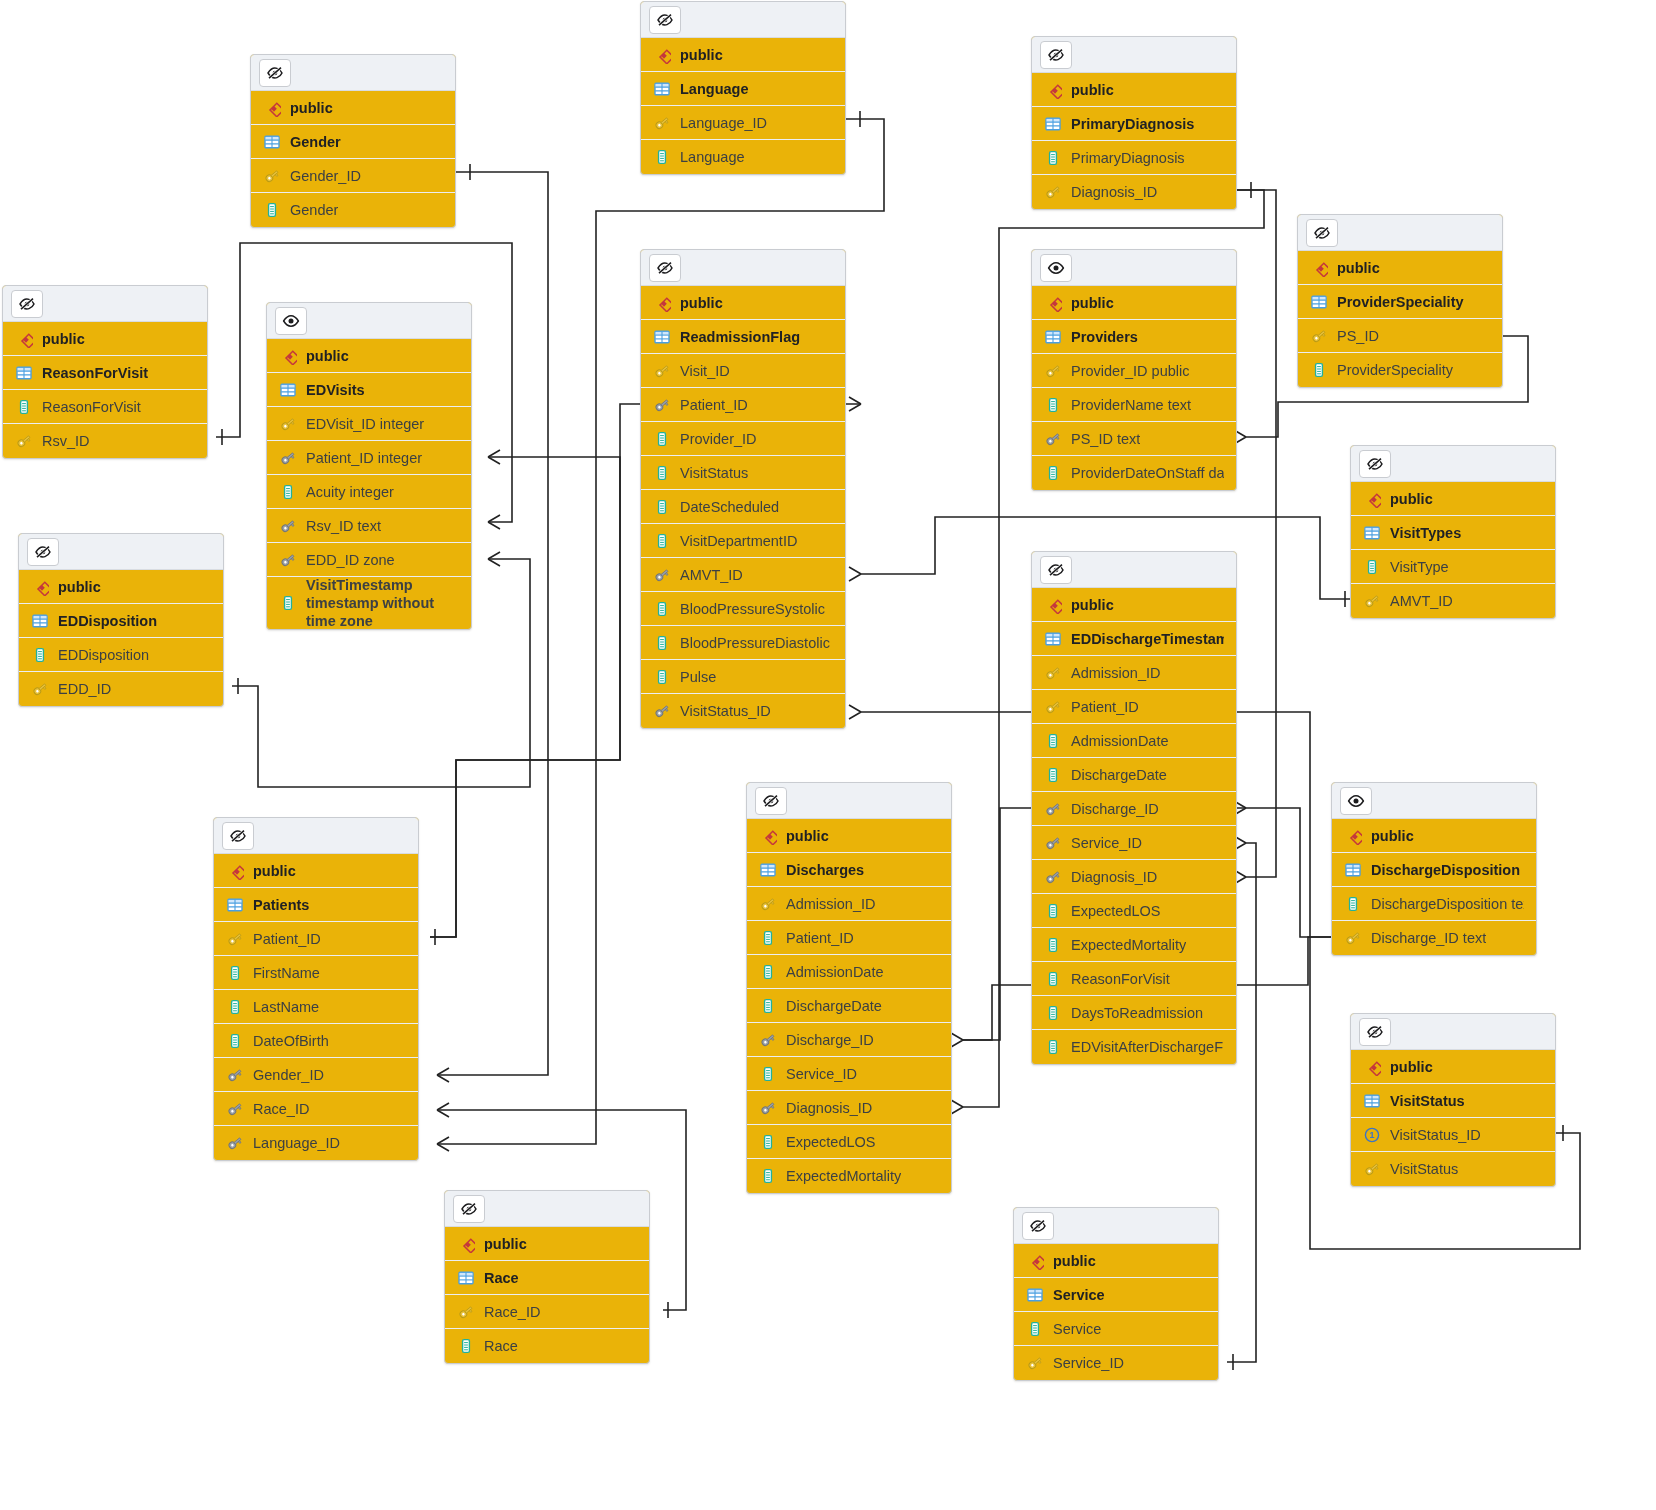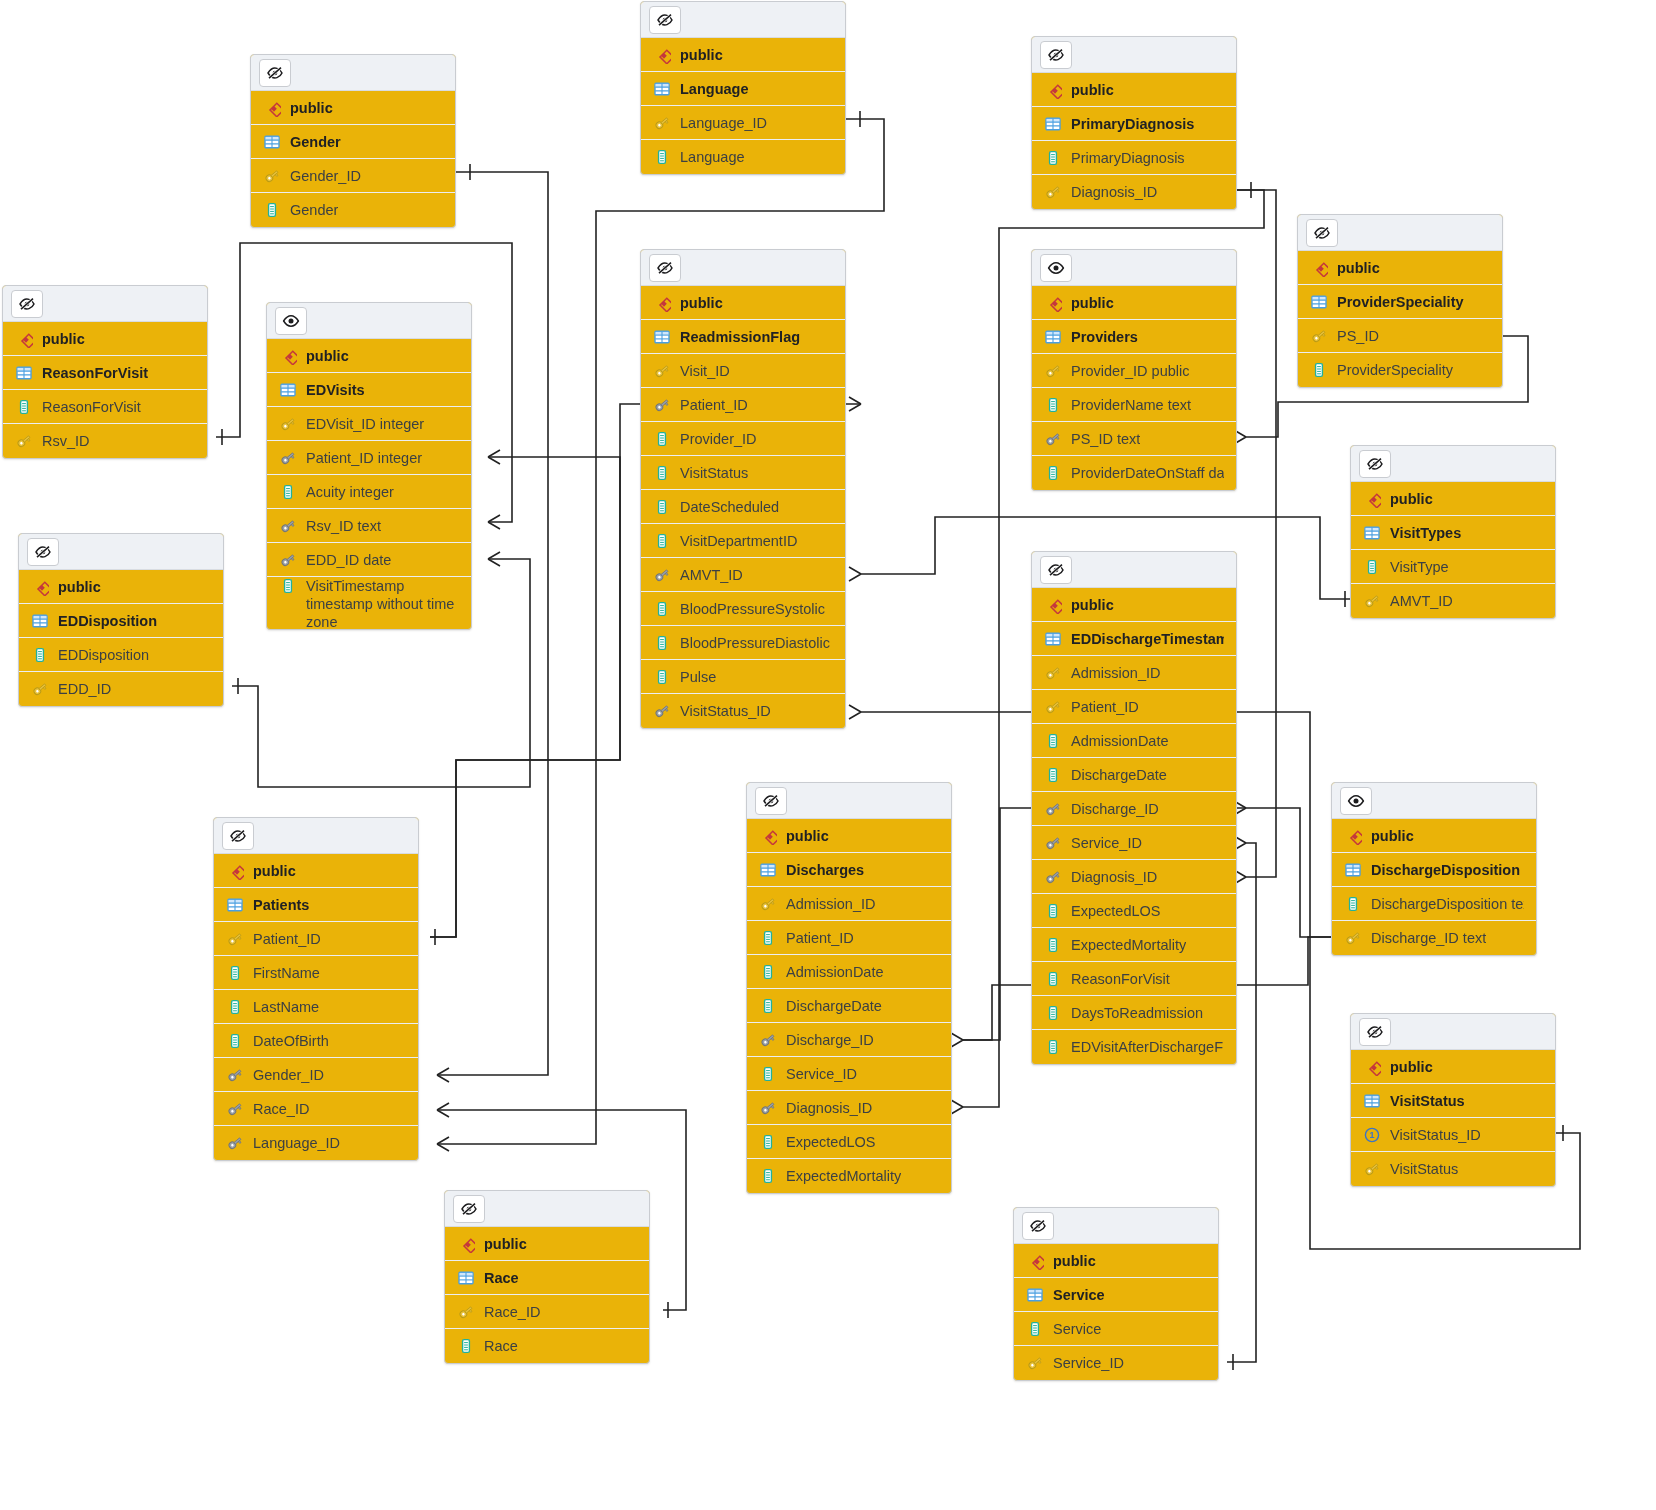--- a/index.html
+++ b/index.html
@@ -11,21 +11,21 @@
   .tbl{position:absolute;background:#eab308;border:1px solid #c9ccd1;border-radius:4px;
        box-shadow:0 1px 2px rgba(0,0,0,.10);box-sizing:border-box;overflow:hidden;}
   .tbl .hdr{height:36px;background:#eef1f5;border-bottom:1px solid #d8dce1;
        display:flex;align-items:center;padding-left:8px;box-sizing:border-box;}
   .vis-btn{width:30px;height:26px;background:#fff;border:1px solid #c9ccd1;border-radius:4px;
        display:flex;align-items:center;justify-content:center;}
   .row{height:34px;display:flex;align-items:center;gap:9px;padding:0 12px;
        border-bottom:1px solid #eceef1;box-sizing:border-box;font-size:14.5px;color:#3c4043;
        white-space:nowrap;}
   .row:last-child{border-bottom:none;}
-  .row.tall{height:52px;white-space:normal;line-height:1.25;align-items:flex-start;}
+  .row.tall{height:52px;white-space:normal;line-height:1.25;align-items:center;font-weight:bold;}
   .row .lbl{overflow:hidden;}
   .row.schema{font-weight:bold;color:#202124;}
   .row.tname{font-weight:bold;color:#202124;}
   .ico{flex:0 0 auto;width:18px;height:18px;display:flex;align-items:center;justify-content:center;}
 
   
   svg{display:block;}
 </style>
 </head>
 <body>
@@ -480,21 +480,21 @@
           <span class="ico">
             <svg width="18" height="18" viewBox="0 0 18 18">
               <g transform="rotate(-40 9 9)">
                 <circle cx="5.6" cy="9" r="3.3" fill="#9aa0a6" stroke="#70757a" stroke-width="1"></circle>
                 <circle cx="5.6" cy="9" r="1.25" fill="#ffffff"></circle>
                 <rect x="8.4" y="8" width="7.4" height="2.1" fill="#9aa0a6" stroke="#70757a" stroke-width="0.8"></rect>
                 <rect x="12.4" y="10.1" width="1.5" height="2.3" fill="#9aa0a6" stroke="#70757a" stroke-width="0.8"></rect>
               </g>
             </svg>
           </span>
-          <span class="lbl">EDD_ID date</span>
+          <span class="lbl">EDD_ID zone</span>
         </div>
         <div class="row tall">
           <span class="ico">
             <svg width="18" height="18" viewBox="0 0 18 18">
               <rect x="5.6" y="2.6" width="6.8" height="12.8" rx="1.4" fill="#ffffff" stroke="#22b19a" stroke-width="1.4"></rect>
               <line x1="7.1" y1="5.6" x2="10.9" y2="5.6" stroke="#22b19a" stroke-width="1"></line>
               <line x1="7.1" y1="8" x2="10.9" y2="8" stroke="#22b19a" stroke-width="1"></line>
               <line x1="7.1" y1="10.399999999999999" x2="10.9" y2="10.399999999999999" stroke="#22b19a" stroke-width="1"></line>
               <line x1="7.1" y1="12.799999999999999" x2="10.9" y2="12.799999999999999" stroke="#22b19a" stroke-width="1"></line>
             </svg>

